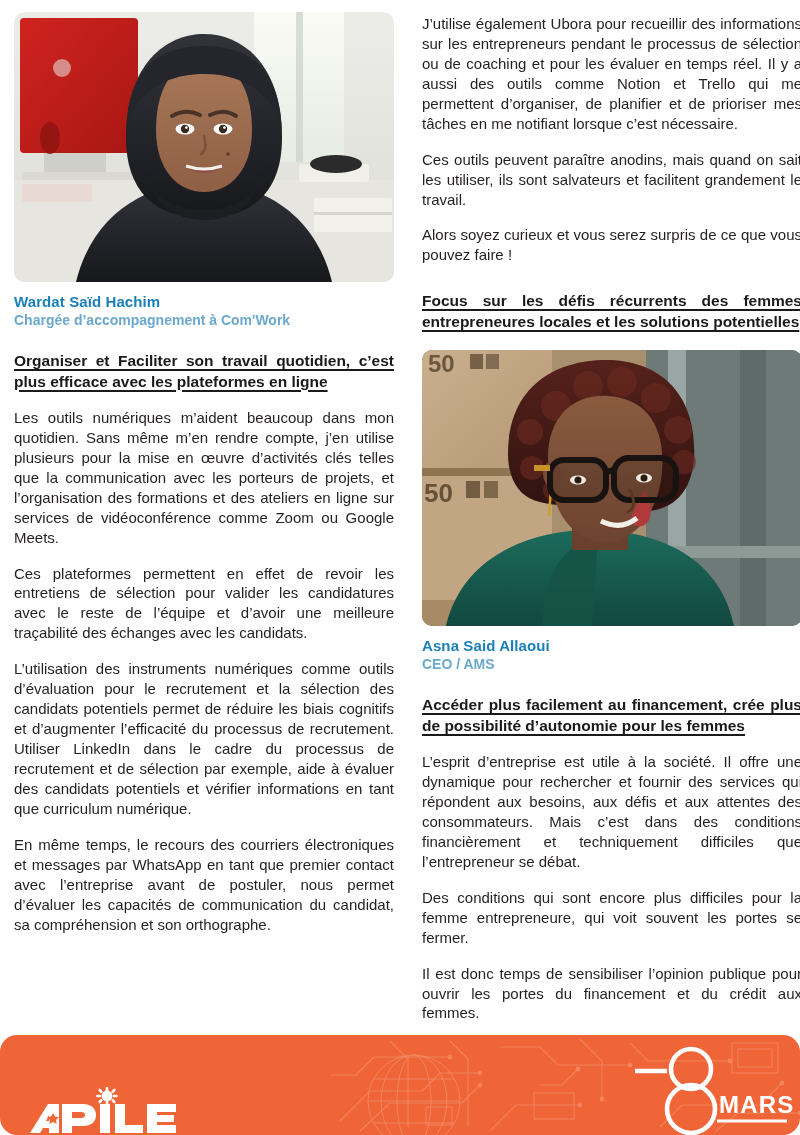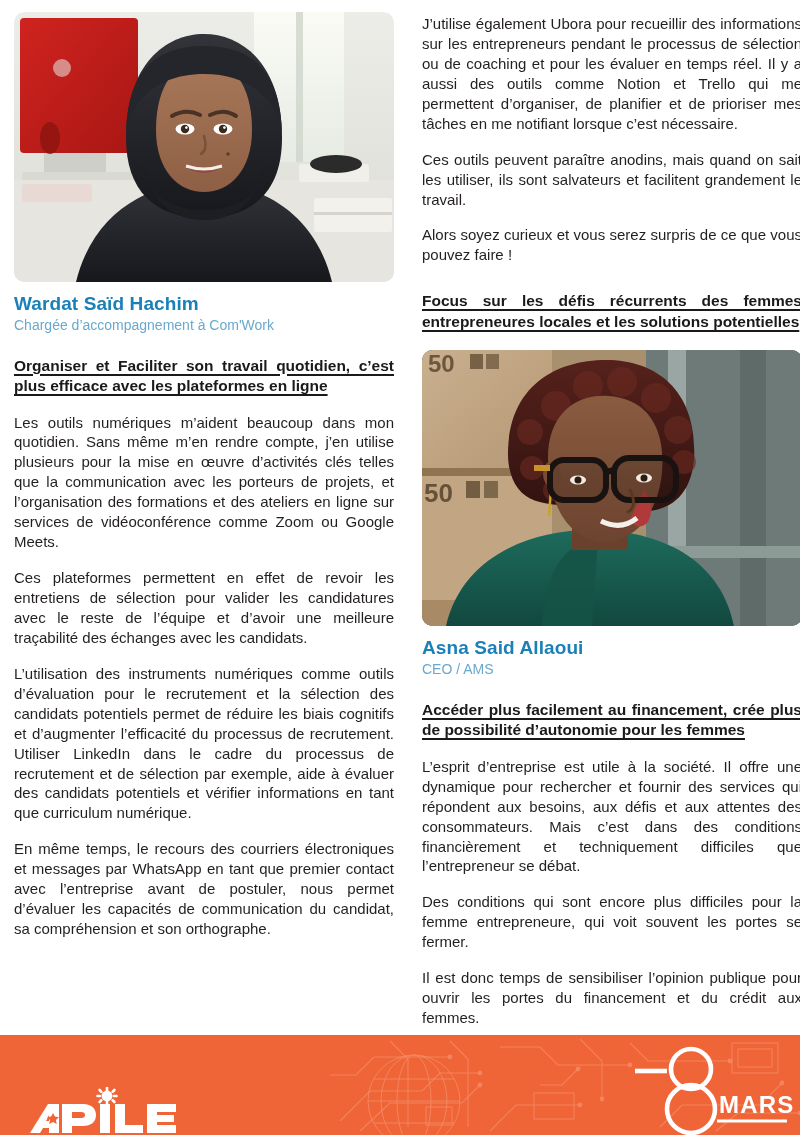--- a/index.html
+++ b/index.html
@@ -38,30 +38,30 @@
     position: relative;
     display: block;
   }
   .photo-1 { height: 270px; margin-top: 12px; }
   .photo-2 { height: 276px; margin-top: 2px; }
 
   .photo svg { display: block; width: 100%; height: 100%; }
 
   
   .person-name {
-    font-size: 19px;
+    font-size: 15px;
     font-weight: bold;
     color: #1b80b8;
     letter-spacing: 0.1px;
     margin: 11px 0 0 0;
     line-height: 1.15;
   }
   .person-role {
     font-size: 14px;
-    font-weight: normal;
+    font-weight: bold;
     color: #6aa9cd;
     margin: 2px 0 0 0;
     line-height: 1.2;
   }
 
   
   h2.section-title {
     font-size: 15.5px;
     font-weight: bold;
     color: #1a1a1a;
@@ -91,20 +91,21 @@
 
   
   .footer {
     position: absolute;
     left: 0;
     top: 1035px;
     width: 800px;
     height: 100px;
     background: #ef6537;
     overflow: hidden;
+    border-radius: 17px;
   }
   .footer-circuit {
     position: absolute;
     right: 0;
     top: 0;
     width: 470px;
     height: 100px;
     opacity: 0.55;
   }
   .logo-apile {

